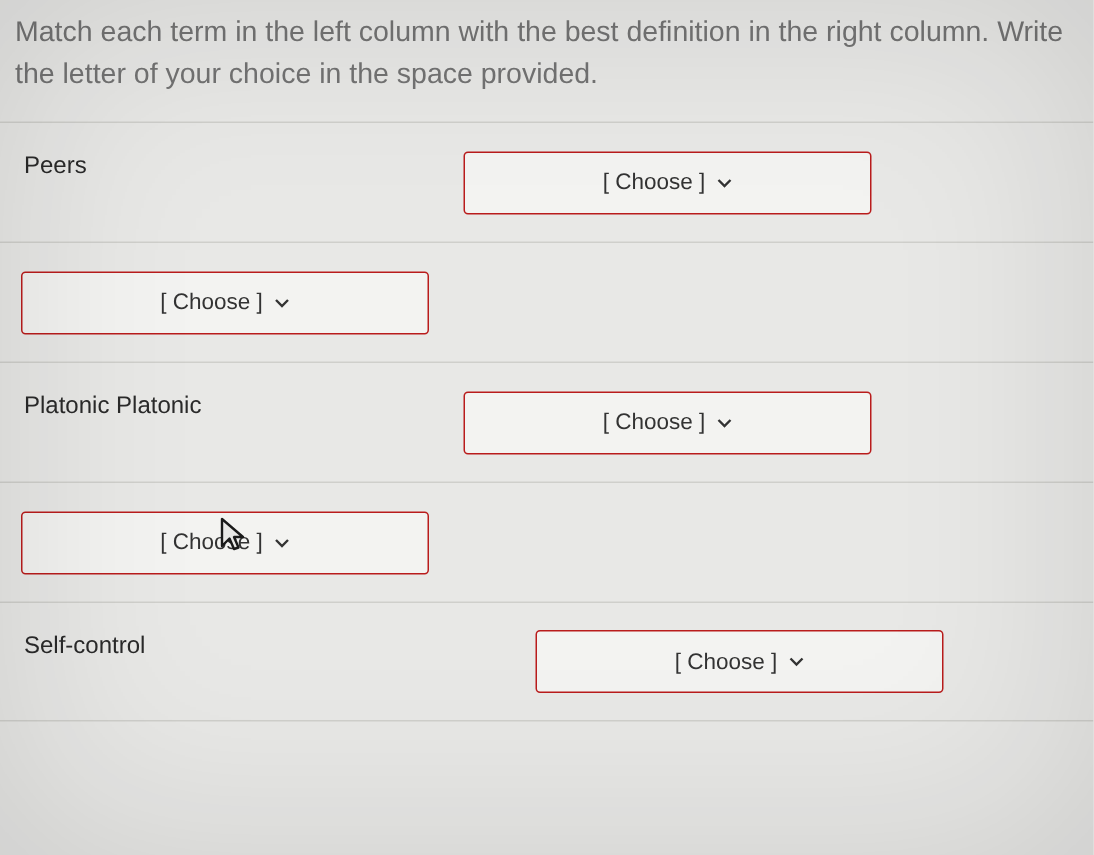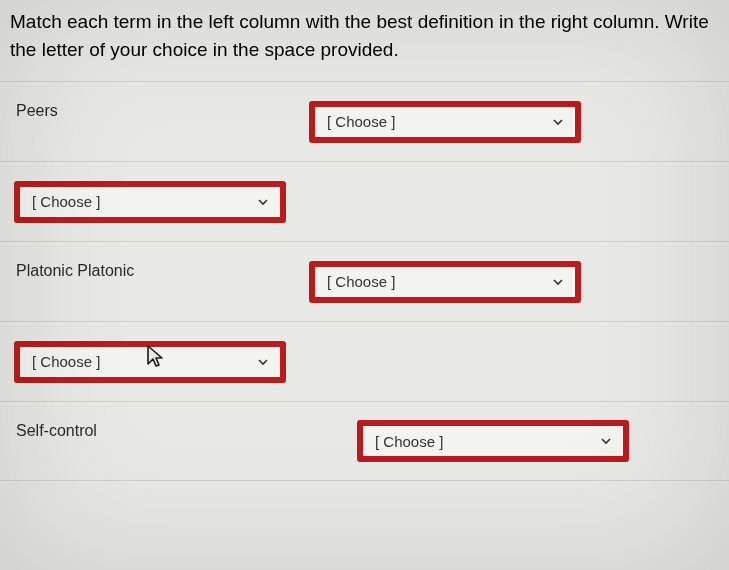--- a/index.html
+++ b/index.html
@@ -11,21 +11,21 @@
     background: #e8e8e6;
     font-family: Arial, Helvetica, sans-serif;
     color: #2a2a2a;
     position: relative;
     overflow: hidden;
   }
   .instructions {
     padding: 8px 14px 18px 10px;
     font-size: 19px;
     line-height: 1.45;
-    color: #000000;
+    color: #737373;
   }
   .rows {
     padding: 0;
   }
   .row {
     display: flex;
     align-items: center;
     border-top: 1px solid #cfcfcb;
     padding: 0 14px;
     height: 80px;
@@ -42,25 +42,25 @@
     padding-left: 2px;
     align-self: flex-start;
     margin-top: 18px;
   }
   .select-wrap {
     flex: 0 0 auto;
   }
   .select {
     display: flex;
     align-items: center;
-    justify-content: space-between;
+    justify-content: center;
     width: 272px;
     height: 42px;
     background: #f3f3f1;
-    border: 6px solid #b91c1c;
+    border: 1px solid #b91c1c;
     border-radius: 3px;
     padding: 0 12px;
     font-size: 15px;
     color: #333;
     cursor: pointer;
   }
   .select .chev {
     margin-left: 8px;
     display: inline-flex;
   }

